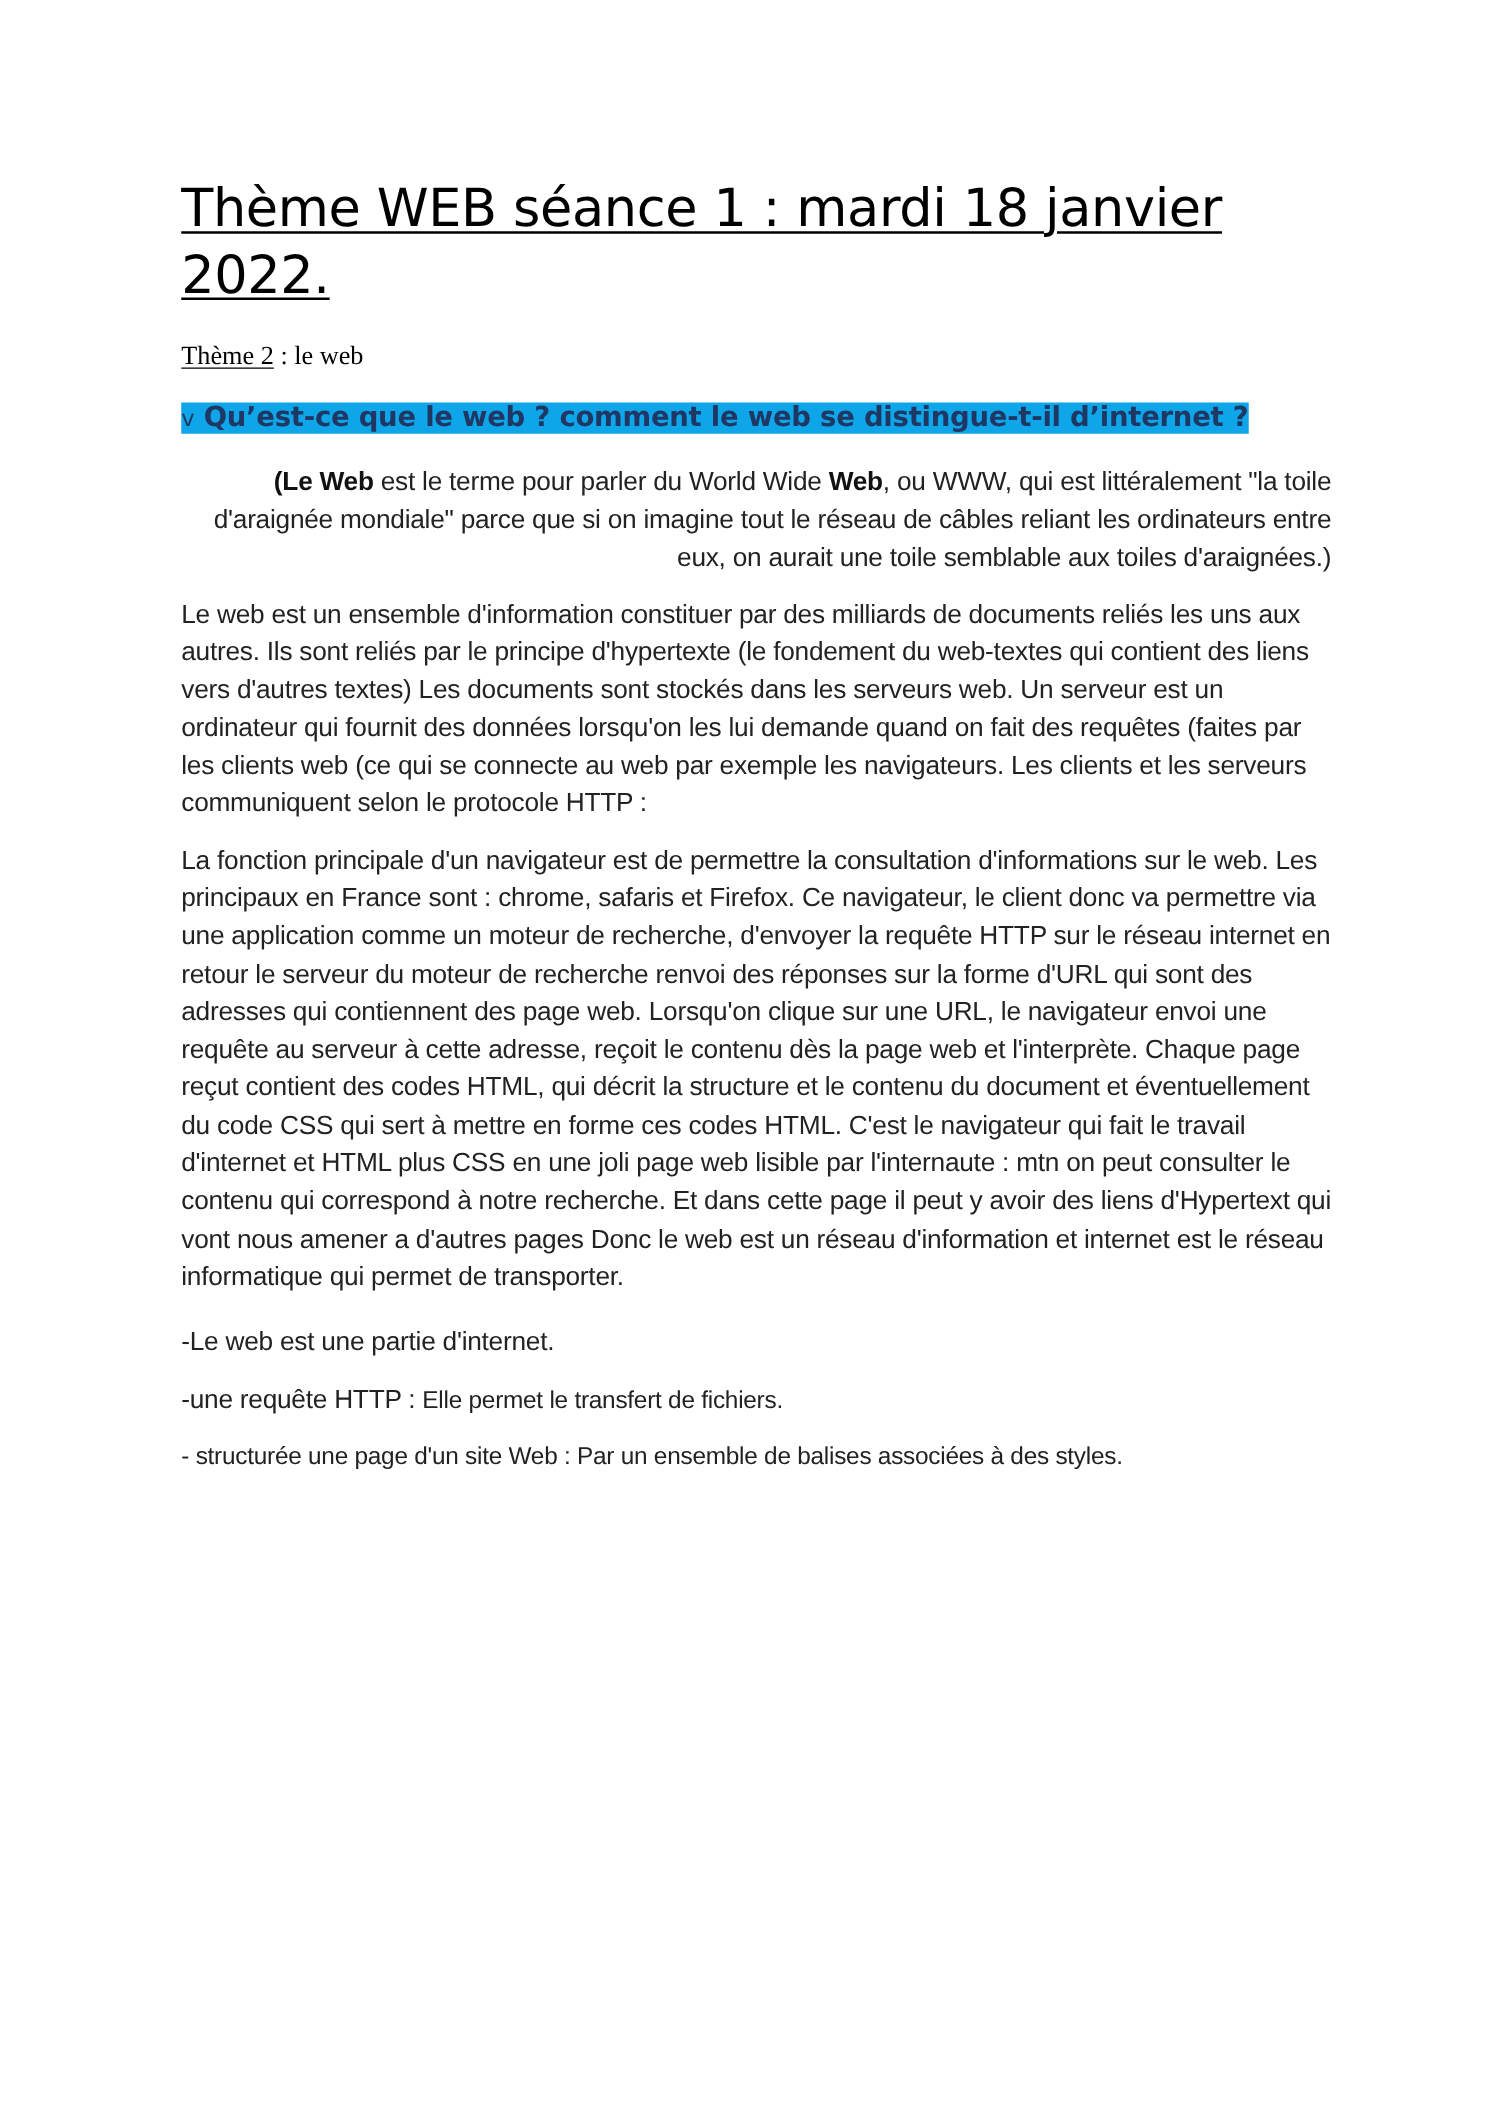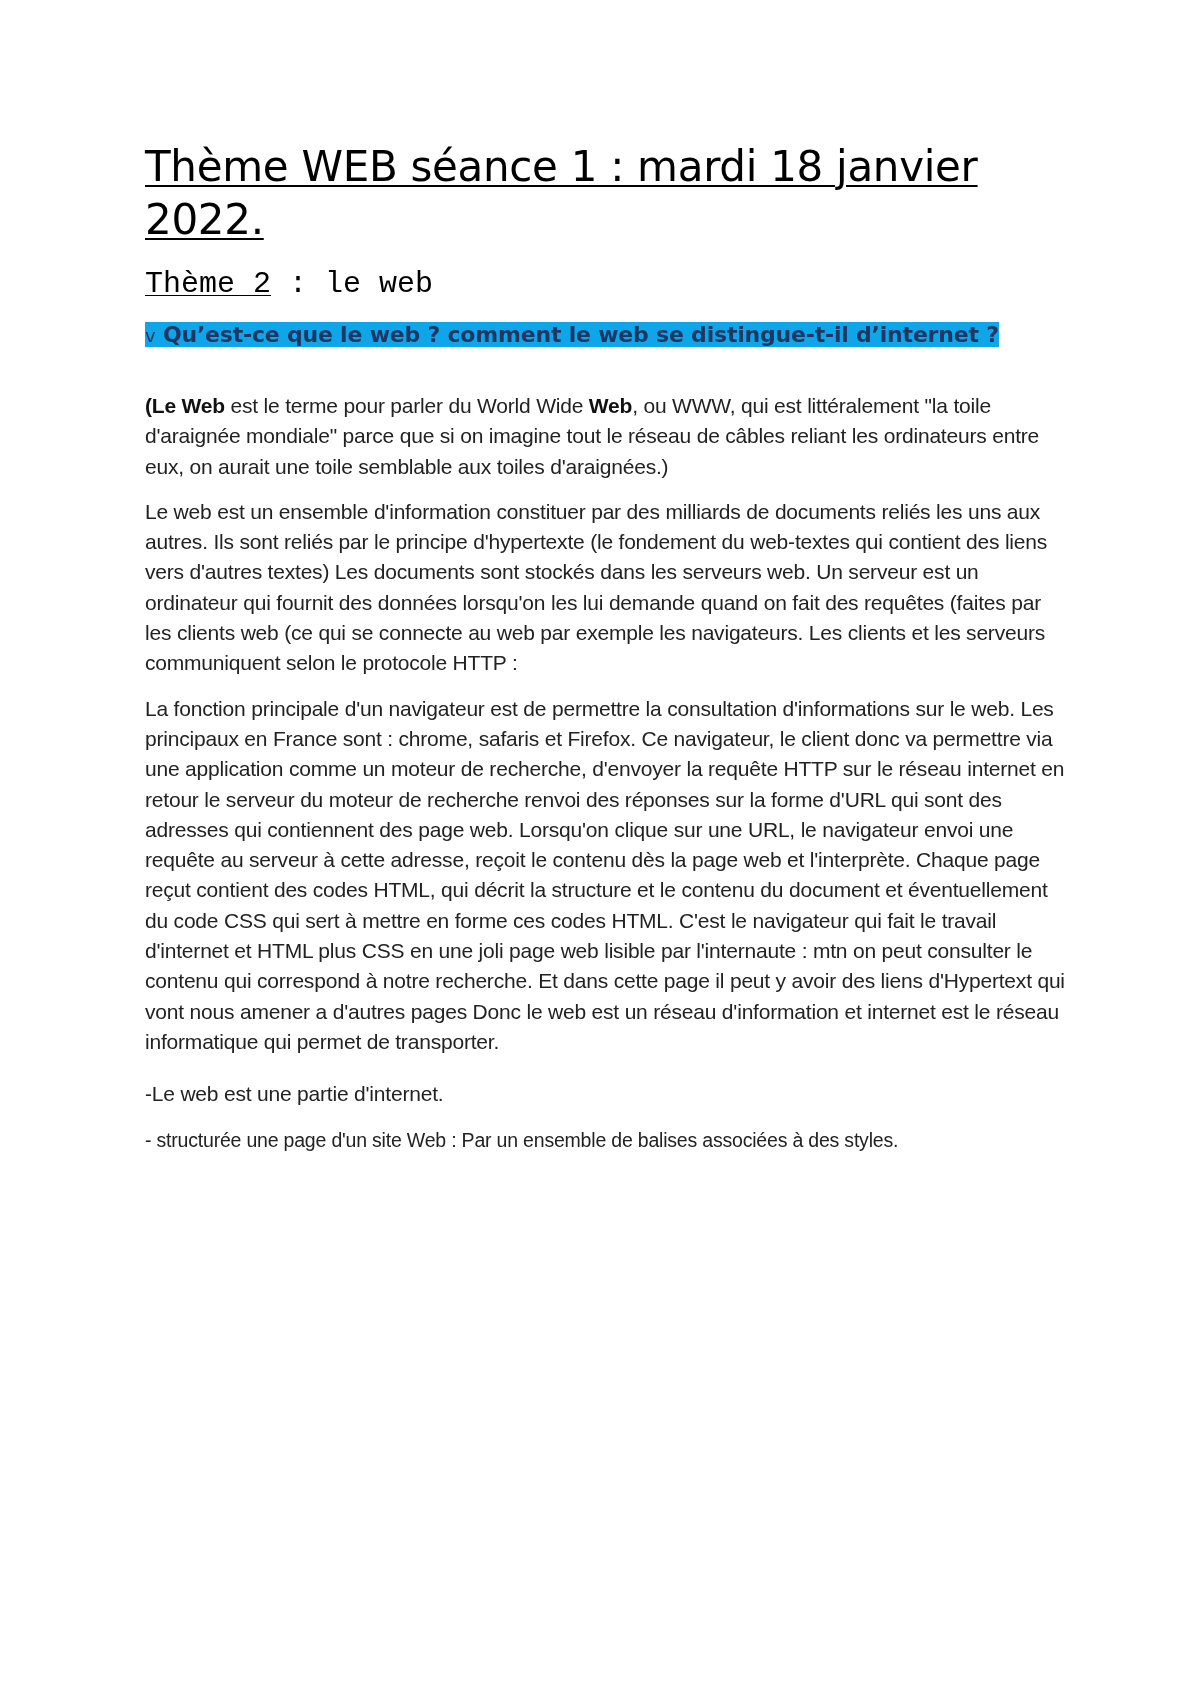--- a/index.html
+++ b/index.html
@@ -25,22 +25,22 @@
       font-size: 42px;
       line-height: 53px;
       text-decoration: underline;
       text-decoration-thickness: 2px;
       text-underline-offset: 4px;
       margin: 0;
       font-weight: normal;
       letter-spacing: -0.3px;
     }
     .subtitle {
-      font-family: Liberation Mono, monospace;
-      font-size: 30px;
+      font-family: Liberation Serif, serif;
+      font-size: 21px;
       line-height: 36px;
       margin: 20px 0 0 0;
       font-weight: normal;
     }
     .subtitle .u {
       text-decoration: underline;
       text-decoration-thickness: 1px;
       text-underline-offset: 3px;
     }
     .question {
@@ -60,21 +60,21 @@
       font-size: 18px;
     }
     .body-text {
       font-family: "Liberation Sans", sans-serif;
       font-size: 21px;
       line-height: 30.3px;
       color: #222;
       margin: 0;
       letter-spacing: -0.2px;
     }
-    .p1 { margin-top: 40px; }
+    .p1 { margin-top: 20px; text-align: right; }
     .p2 { margin-top: 15px; }
     .p3 { margin-top: 15px; }
     .item { margin-top: 15px; }
     .item.first { margin-top: 22px; }
     .small { font-size: 19.5px; }
     b { color: #111; }
   </style>
 </head>
 <body>
 
@@ -88,17 +88,18 @@
 
   <p class="body-text p1"><b>(Le Web</b><span> est le terme pour parler du World Wide </span><b>Web</b><span>, ou WWW, qui est littéralement "la toile d'araignée mondiale" parce que si on imagine tout le réseau de câbles reliant les ordinateurs entre eux, on aurait une toile semblable aux toiles d'araignées.)</span></p>
 
   <p class="body-text p2">Le web est un ensemble d'information constituer par des milliards de documents reliés les uns aux autres. Ils sont reliés par le principe d'hypertexte (le fondement du web-textes qui contient des liens vers d'autres textes) Les documents sont stockés dans les serveurs web. Un serveur est un ordinateur qui fournit des données lorsqu'on les lui demande quand on fait des requêtes (faites par les clients web (ce qui se connecte au web par exemple les navigateurs. Les clients et les serveurs communiquent selon le protocole HTTP :</p>
 
   <p class="body-text p3">La fonction principale d'un navigateur est de permettre la consultation d'informations sur le web. Les principaux en France sont : chrome, safaris et Firefox. Ce navigateur, le client donc va permettre via une application comme un moteur de recherche, d'envoyer la requête HTTP sur le réseau internet en retour le serveur du moteur de recherche renvoi des réponses sur la forme d'URL qui sont des adresses qui contiennent des page web. Lorsqu'on clique sur une URL, le navigateur envoi une requête au serveur à cette adresse, reçoit le contenu dès la page web et l'interprète. Chaque page reçut contient des codes HTML, qui décrit la structure et le contenu du document et éventuellement du code CSS qui sert à mettre en forme ces codes HTML. C'est le navigateur qui fait le travail d'internet et HTML plus CSS en une joli page web lisible par l'internaute : mtn on peut consulter le contenu qui correspond à notre recherche. Et dans cette page il peut y avoir des liens d'Hypertext qui vont nous amener a d'autres pages  Donc le web est un réseau d'information et internet est le réseau informatique qui permet de transporter.</p>
 
   <p class="body-text item first"><span>-Le web est une partie d'internet.</span></p>
 
 
+  <p class="body-text item"><span>-une requête HTTP : </span><span class="small">Elle permet le transfert de fichiers.</span></p>
 
   <p class="body-text item small"><span>- structurée une page d'un site Web : Par un ensemble de balises associées à des styles.</span></p>
 
 
 </div>
 
 </body></html>

